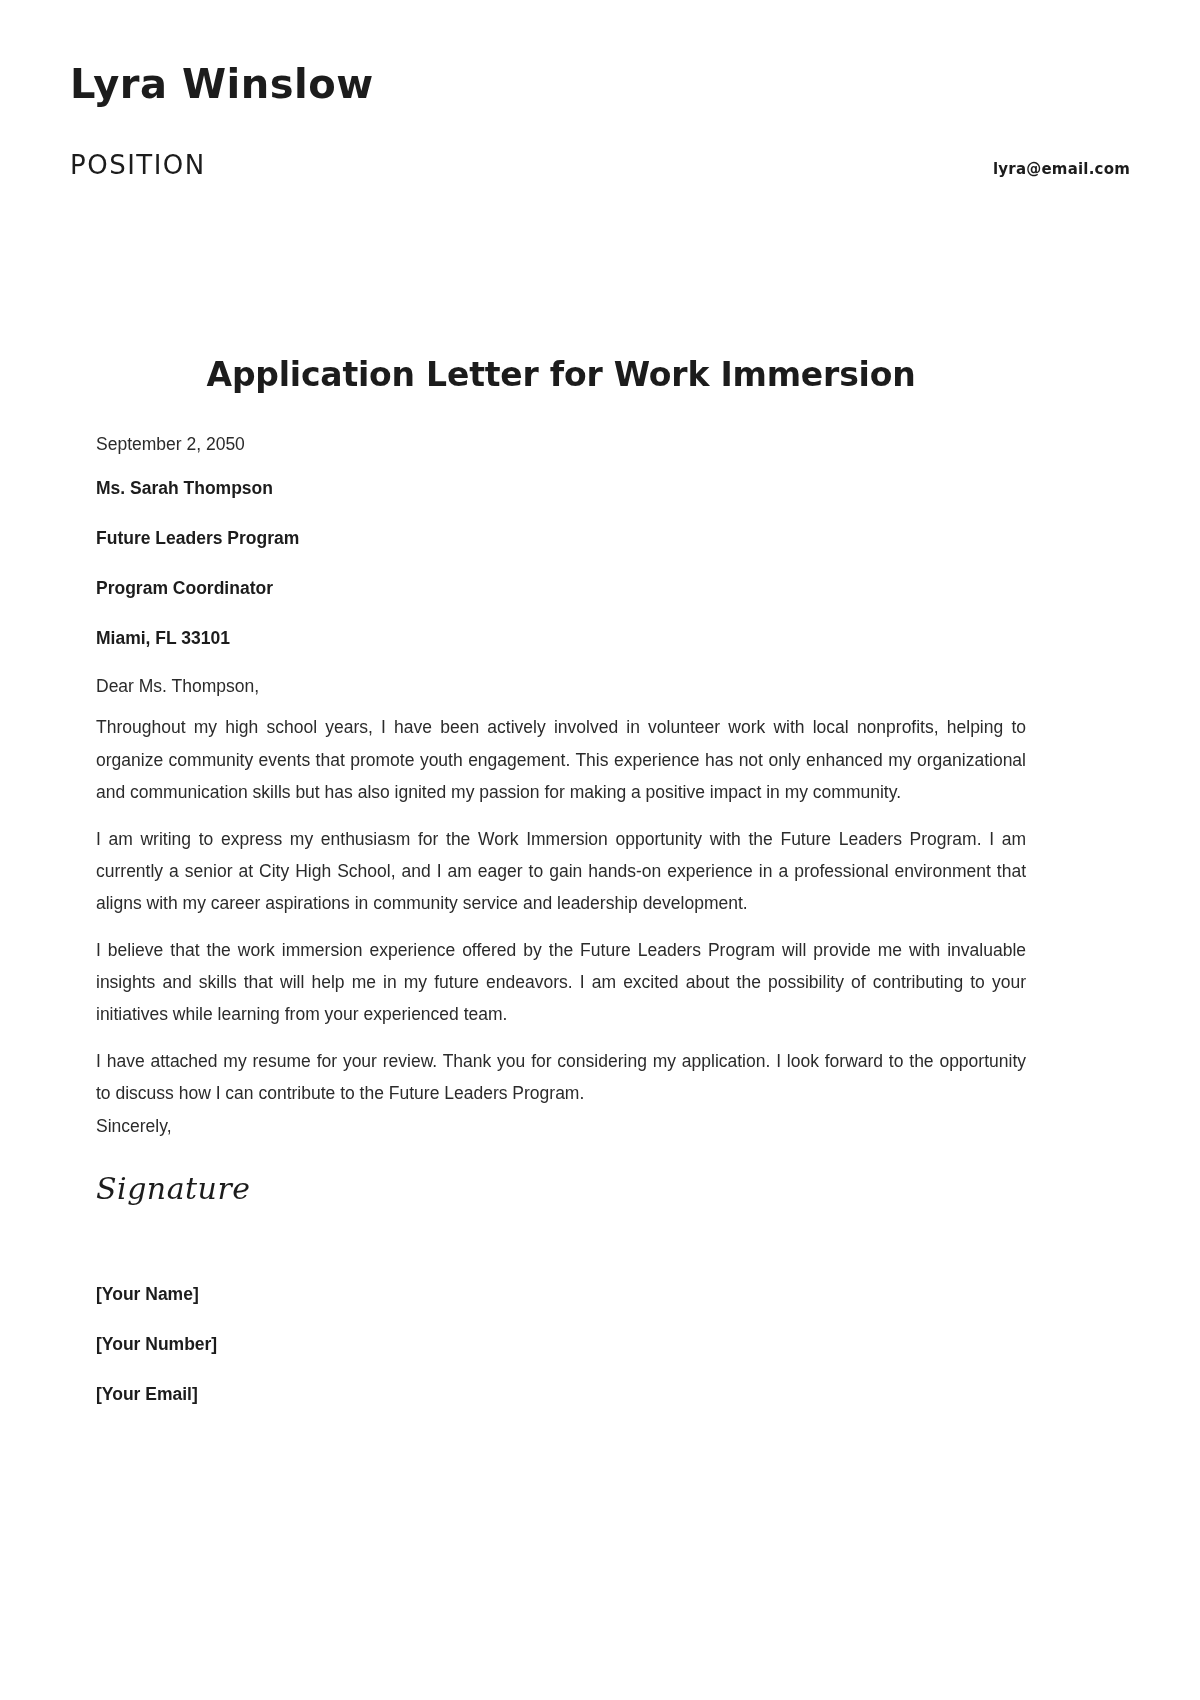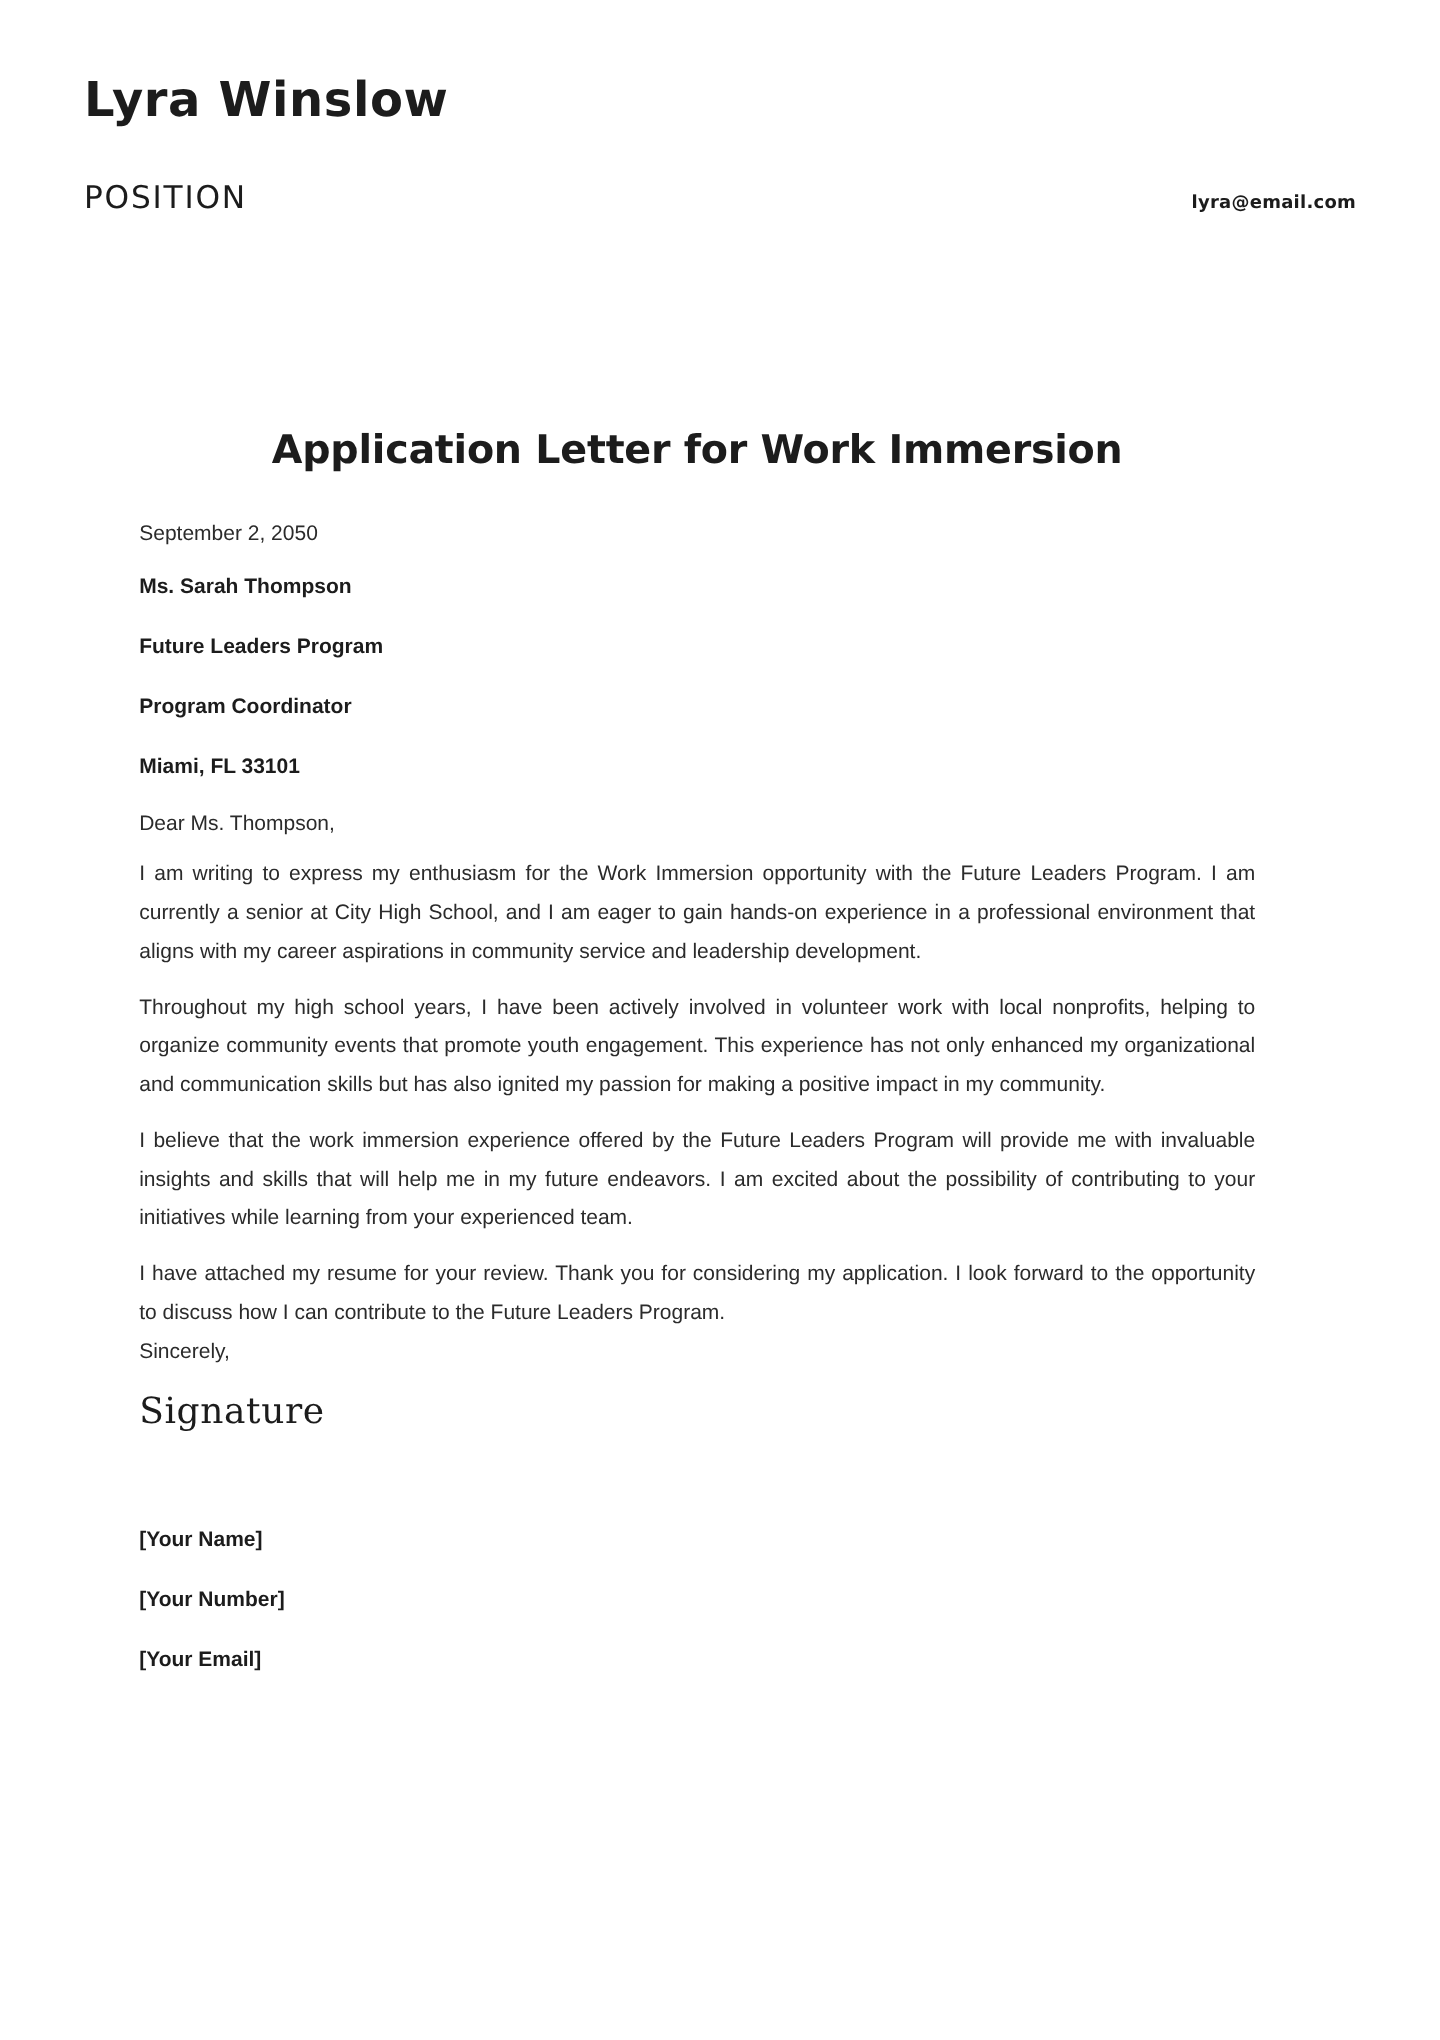--- a/index.html
+++ b/index.html
@@ -63,21 +63,21 @@
     font-family: "DejaVu Sans", sans-serif;
     font-weight: 600;
     font-size: 15px;
     letter-spacing: 0.2px;
     color: #1c1c1c;
   }
 
   
   .letter {
     position: absolute;
-    left: 96px;
+    left: 76px;
     top: 355px;
     width: 930px;
   }
 
   .doc-title {
     text-align: center;
     font-family: "DejaVu Sans", sans-serif;
     font-weight: 700;
     font-size: 33px;
     color: #1c1c1c;
@@ -118,22 +118,23 @@
     margin-bottom: 6px;
   }
 
   .closing {
     font-size: 17.5px;
     color: #2b2b2b;
     margin: 4px 0 0 0;
   }
 
   .signature {
-    margin-top: 22px;
+    margin-top: 34px;
     font-family: "DejaVu Serif", serif;
+    font-style: italic;
     font-size: 30px;
     color: #1c1c1c;
     letter-spacing: 0.5px;
   }
 
   .sign-block {
     margin-top: 78px;
   }
 
   .sign-line {
@@ -161,22 +162,22 @@
 
     <div class="date-line">September 2, 2050</div>
 
     <div class="recipient-line">Ms. Sarah Thompson</div>
     <div class="recipient-line">Future Leaders Program</div>
     <div class="recipient-line">Program Coordinator</div>
     <div class="recipient-line">Miami, FL 33101</div>
 
     <div class="salutation">Dear Ms. Thompson,</div>
 
+    <p class="para">Throughout my high school years, I have been actively involved in volunteer work with local nonprofits, helping to organize community events that promote youth engagement. This experience has not only enhanced my organizational and communication skills but has also ignited my passion for making a positive impact in my community.</p>
     <p class="para">I am writing to express my enthusiasm for the Work Immersion opportunity with the Future Leaders Program. I am currently a senior at City High School, and I am eager to gain hands-on experience in a professional environment that aligns with my career aspirations in community service and leadership development.</p>
-    <p class="para">Throughout my high school years, I have been actively involved in volunteer work with local nonprofits, helping to organize community events that promote youth engagement. This experience has not only enhanced my organizational and communication skills but has also ignited my passion for making a positive impact in my community.</p>
     <p class="para">I believe that the work immersion experience offered by the Future Leaders Program will provide me with invaluable insights and skills that will help me in my future endeavors. I am excited about the possibility of contributing to your initiatives while learning from your experienced team.</p>
     <p class="para last-flow">I have attached my resume for your review. Thank you for considering my application. I look forward to the opportunity to discuss how I can contribute to the Future Leaders Program.</p>
 
     <div class="closing">Sincerely,</div>
 
     <div class="signature">Signature</div>
 
     <div class="sign-block">
       <div class="sign-line">[Your Name]</div>
       <div class="sign-line">[Your Number]</div>

